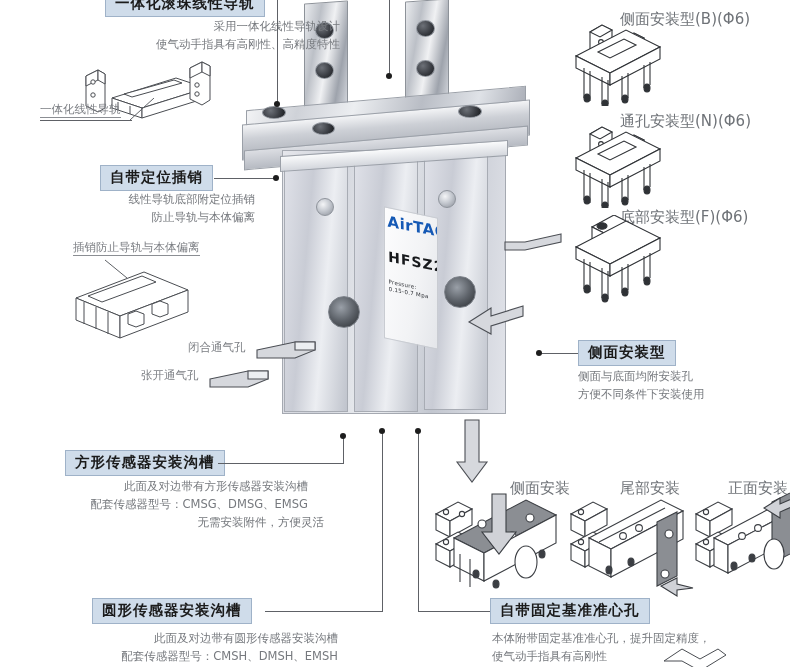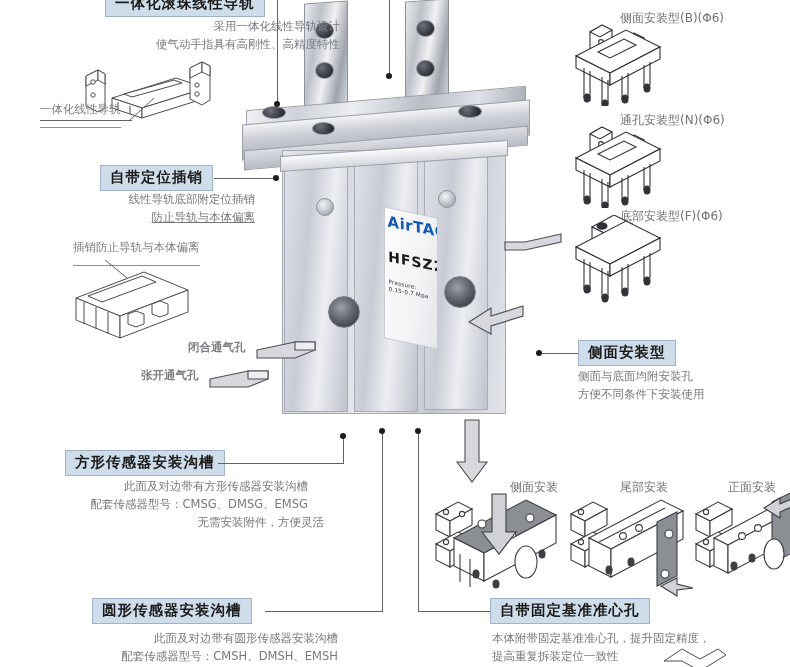--- a/index.html
+++ b/index.html
@@ -37,27 +37,27 @@
   .desc.l{text-align:left;}
   .desc.c{text-align:right;}
 
   
   .ulab{
     position:absolute;
     font-size:11.5px;
     color:#7b7e83;
     white-space:nowrap;
     border-bottom:1px solid #8b8e93;
-    padding-bottom:10px;
+    padding-bottom:0;
   }
   .plain{
-    position:absolute;font-size:11.5px;color:#7b7e83;white-space:nowrap;font-weight:bold;
+    position:absolute;font-size:11.5px;color:#7b7e83;white-space:nowrap;
   }
   .cap{
-    position:absolute;font-size:12px;color:#6f7378;white-space:nowrap;
+    position:absolute;font-size:15px;color:#6f7378;white-space:nowrap;
   }
 
   
   .lh{position:absolute;height:0;border-top:1px solid #5e6166;}
   .lv{position:absolute;width:0;border-left:1px solid #5e6166;}
   .dot{position:absolute;width:6px;height:6px;border-radius:50%;background:#1d1d1d;}
 
   
   #photo{position:absolute;left:232px;top:0px;width:320px;height:445px;}
   .metal{
@@ -238,21 +238,21 @@
 
 <div class="lv" style="left:389px;top:0px;height:76px;"></div>
 <div class="dot" style="left:386px;top:73px;"></div>
 
 <div class="cbox" style="left:100px;top:165px;">自带定位插销</div>
 
 <div class="lh" style="left:214px;top:178px;width:62px;"></div>
 <div class="dot" style="left:273px;top:175px;"></div>
 
 <div class="desc c" style="left:55px;top:191px;width:200px;">线性导轨底部附定位插销</div>
-<div class="desc c" style="left:55px;top:209px;width:200px;text-decoration:underline;">防止导轨与本体偏离</div>
+<div class="desc c" style="left:55px;top:209px;width:200px;">防止导轨与本体偏离</div>
 
 <div class="ulab" style="left:73px;top:240px;">插销防止导轨与本体偏离</div>
 <div class="art" style="left:103px;top:258px;">
   <svg width="26" height="22">
       <line x1="24" y1="20" x2="2" y2="2" stroke="#5e6166" stroke-width="1"></line>
     </svg>
 </div>
 
 <div class="art" style="left:70px;top:268px;">
   <svg width="125" height="82" viewBox="0 0 125 82">
@@ -301,21 +301,21 @@
 <div class="desc l" style="left:578px;top:386px;width:210px;">方便不同条件下安装使用</div>
 
 <div class="cbox" style="left:490px;top:598px;">自带固定基准准心孔</div>
 
 <div class="lh" style="left:455px;top:611px;width:35px;"></div>
 <div class="lv" style="left:418px;top:432px;height:180px;"></div>
 <div class="lh" style="left:418px;top:611px;width:38px;"></div>
 <div class="dot" style="left:415px;top:428px;"></div>
 
 <div class="desc l" style="left:492px;top:630px;width:290px;">本体附带固定基准准心孔，提升固定精度，</div>
-<div class="desc l" style="left:492px;top:648px;width:290px;">提高重复拆装定位一致性</div>
+<div class="desc l" style="left:492px;top:648px;width:290px;">使气动手指具有高刚性</div>
 
 <div class="art" style="left:660px;top:645px;">
   <svg width="70" height="36" viewBox="0 0 70 36">
     <g fill="#ffffff" stroke="#4a4d52" stroke-width="1">
       <polygon points="4,16 22,4 40,14 58,4 66,10 40,26 22,16"></polygon>
     </g>
   </svg>
 </div>
 
 <div class="cap" style="left:620px;top:10px;">侧面安装型(B)(Φ6)</div>

